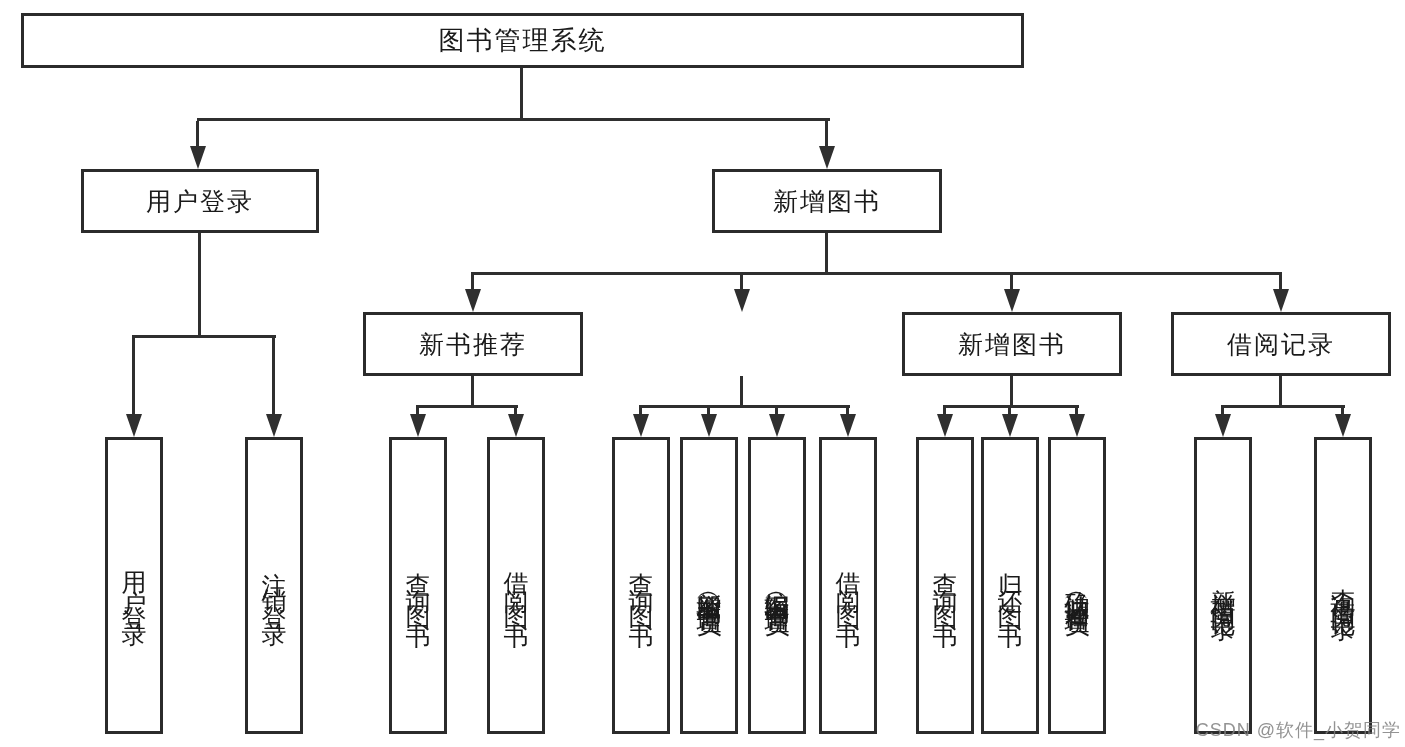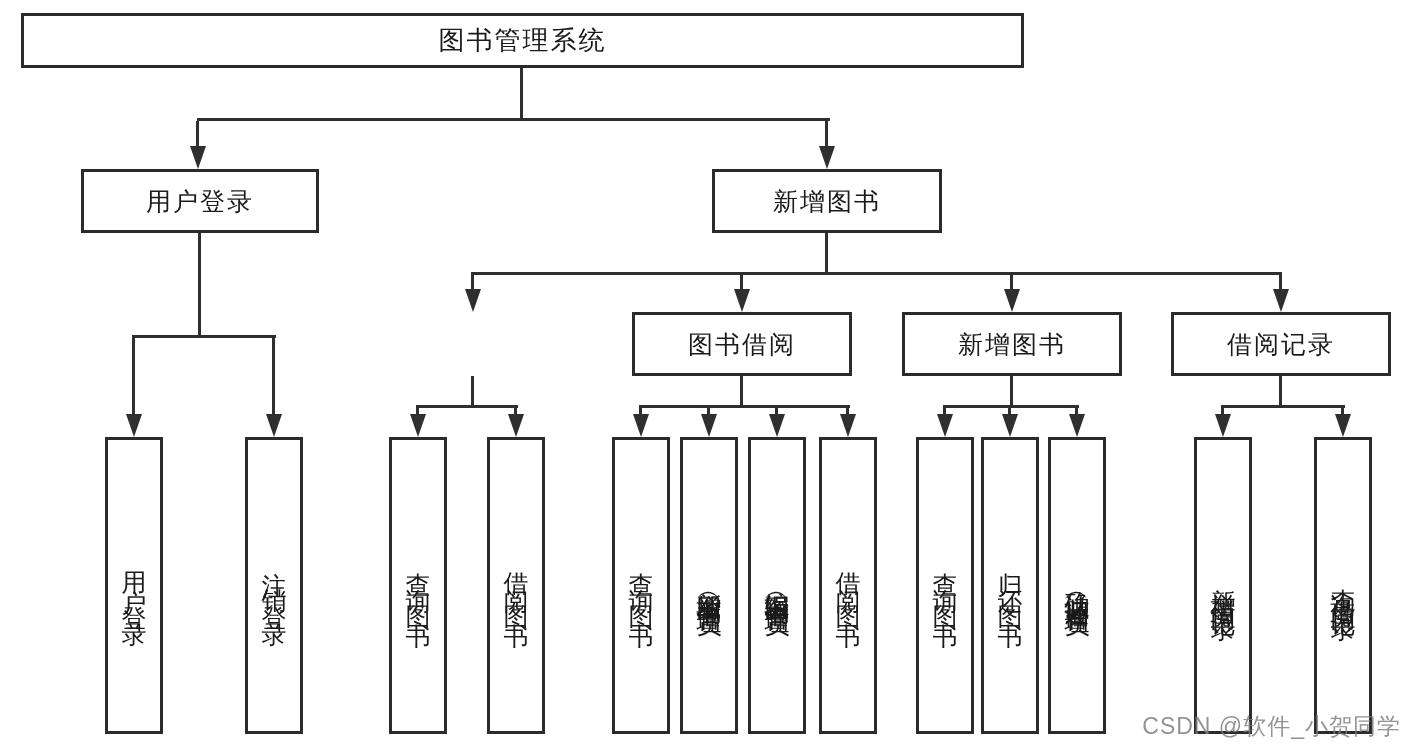--- a/index.html
+++ b/index.html
@@ -10,21 +10,21 @@
   .l{position:absolute;background:#2f2f2f;}
   .ah{position:absolute;width:0;height:0;
       border-left:8px solid transparent;border-right:8px solid transparent;
       border-top:23px solid #2f2f2f;}
   .box{position:absolute;background:#fff;border:3px solid #2b2b2b;
        box-sizing:border-box;display:flex;align-items:center;justify-content:center;}
   .hbox{font-size:25px;letter-spacing:2px;white-space:nowrap;}
   .root{font-size:26px;}
   .vbox{width:58px;height:297px;font-size:25px;}
   .vtext{writing-mode:vertical-rl;text-orientation:mixed;white-space:nowrap;line-height:1;}
-  .watermark{position:absolute;right:4px;bottom:5px;font-size:23px;
+  .watermark{position:absolute;right:4px;bottom:5px;font-size:18px;
              color:rgba(128,128,128,0.85);letter-spacing:1px;white-space:nowrap;z-index:5;}
 </style>
 </head>
 <body>
 
 <div class="canvas">
 
   <div class="l" style="left:520px;top:68px;width:3px;height:50px"></div>
   <div class="l" style="left:197px;top:118px;width:633px;height:3px"></div>
   <div class="l" style="left:196px;top:121px;width:3px;height:25px"></div>
@@ -88,22 +88,22 @@
     <span>图书管理系统</span>
   </div>
 
   <div class="box hbox" style="left:81px;top:169px;width:238px;height:64px">
     <span>用户登录</span>
   </div>
   <div class="box hbox" style="left:712px;top:169px;width:230px;height:64px">
     <span>新增图书</span>
   </div>
 
-  <div class="box hbox" style="left:632px;top:312px;width:220px;height:64px">
-    <span>图书借阅</span>
+  <div class="box hbox" style="left:363px;top:312px;width:220px;height:64px">
+    <span>新书推荐</span>
   </div>
   <div class="box hbox" style="left:902px;top:312px;width:220px;height:64px">
     <span>新增图书</span>
   </div>
   <div class="box hbox" style="left:1171px;top:312px;width:220px;height:64px">
     <span>借阅记录</span>
   </div>
 
   <div class="box vbox" style="left:105px;top:437px">
     <span class="vtext" style="letter-spacing: 17px;">用户登录</span>

